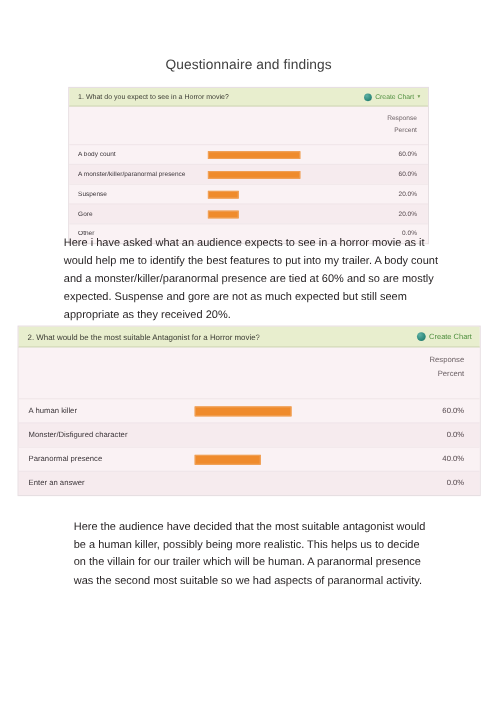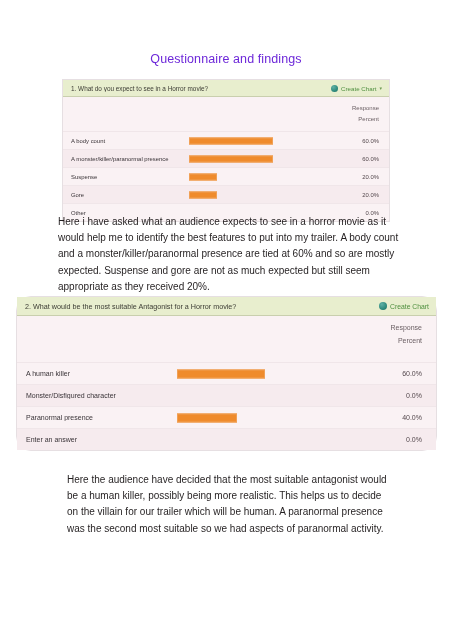--- a/index.html
+++ b/index.html
@@ -23,21 +23,21 @@
     background: #ffffff;
     position: relative;
     box-sizing: border-box;
   }
 
   
   .doc-title {
     text-align: center;
     font-size: 12.5px;
     font-weight: 400;
-    color: #6d28d9;
+    color: #404040;
     letter-spacing: 0.1px;
     padding-top: 52px;
     margin: 0;
     line-height: 1.2;
   }
 
   
   .survey {
     position: absolute;
     border: 1px solid #e6dfe2;
@@ -46,21 +46,20 @@
   }
   .survey.s1 {
     left: 62px;
     top: 79px;
     width: 328px;
   }
   .survey.s2 {
     left: 16px;
     top: 296px;
     width: 421px;
-    border-radius: 15px;
   }
 
   .q-header {
     background: #e8eece;
     border-bottom: 1px solid #c9cfae;
     display: flex;
     align-items: center;
     justify-content: space-between;
     padding: 0 7px 0 8px;
     box-sizing: border-box;

